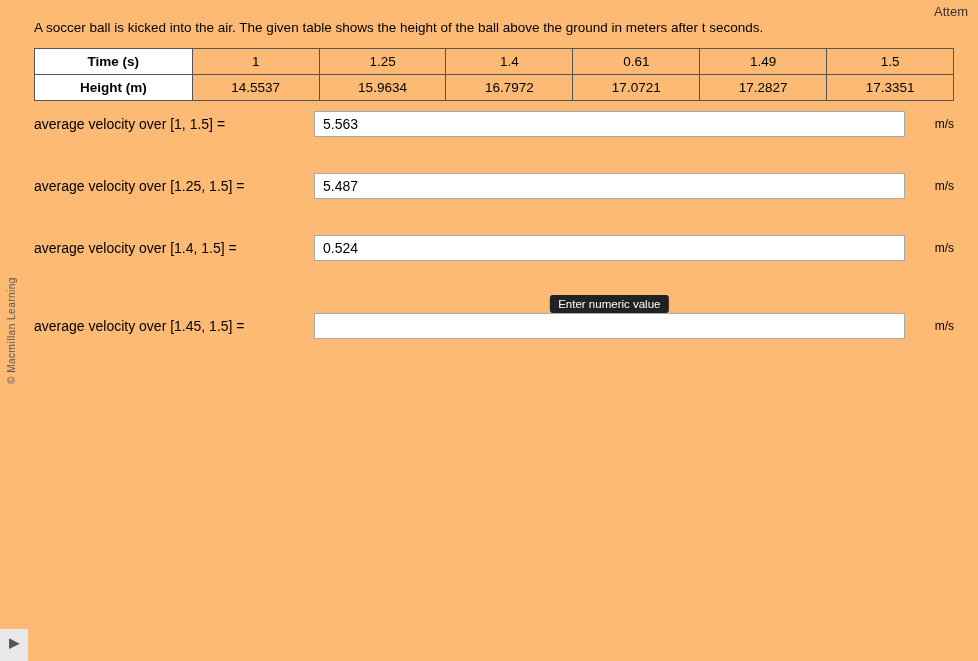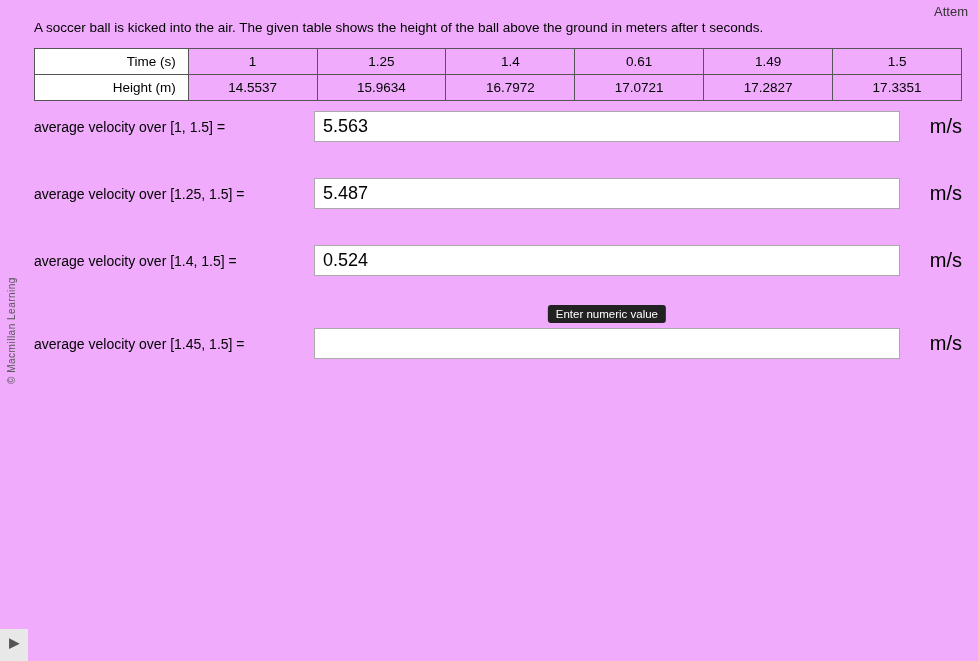--- a/index.html
+++ b/index.html
@@ -12,25 +12,25 @@
       font-family: Arial, sans-serif;
       font-size: 14px;
       background: #f0f0f0;
       width: 978px;
       min-height: 661px;
       overflow: hidden;
       position: relative;
     }
 
     .page-wrapper {
-      background: #f0abfc;
+      background: #fdba74;
       width: 978px;
       min-height: 661px;
       position: relative;
-      padding: 10px 0 0 0;
+      padding: 10px 8px 0 0;
     }
 
     
     .attem-label {
       position: absolute;
       top: 4px;
       right: 10px;
       font-size: 13px;
       color: #333;
     }
@@ -89,22 +89,22 @@
       text-align: center;
       font-weight: normal;
     }
 
     .data-table th {
       font-weight: bold;
       background: #fff;
     }
 
     .data-table .row-header {
-      font-weight: normal;
-      text-align: right;
+      font-weight: bold;
+      text-align: center;
     }
 
     
     .instructions {
       font-size: 13.5px;
       color: #000;
       line-height: 1.5;
       margin-bottom: 30px;
     }
 
@@ -122,27 +122,27 @@
       color: #000;
       min-width: 260px;
       white-space: nowrap;
     }
 
     .velocity-input {
       flex: 1;
       height: 36px;
       border: 1.5px solid #aaa;
       padding: 4px 8px;
-      font-size: 18px;
+      font-size: 14px;
       outline: none;
       background: #fff;
     }
 
     .velocity-unit {
-      font-size: 20px;
+      font-size: 12px;
       color: #000;
       margin-left: 10px;
       white-space: nowrap;
     }
 
     
     .tooltip-wrapper {
       position: relative;
       flex: 1;
       display: flex;

